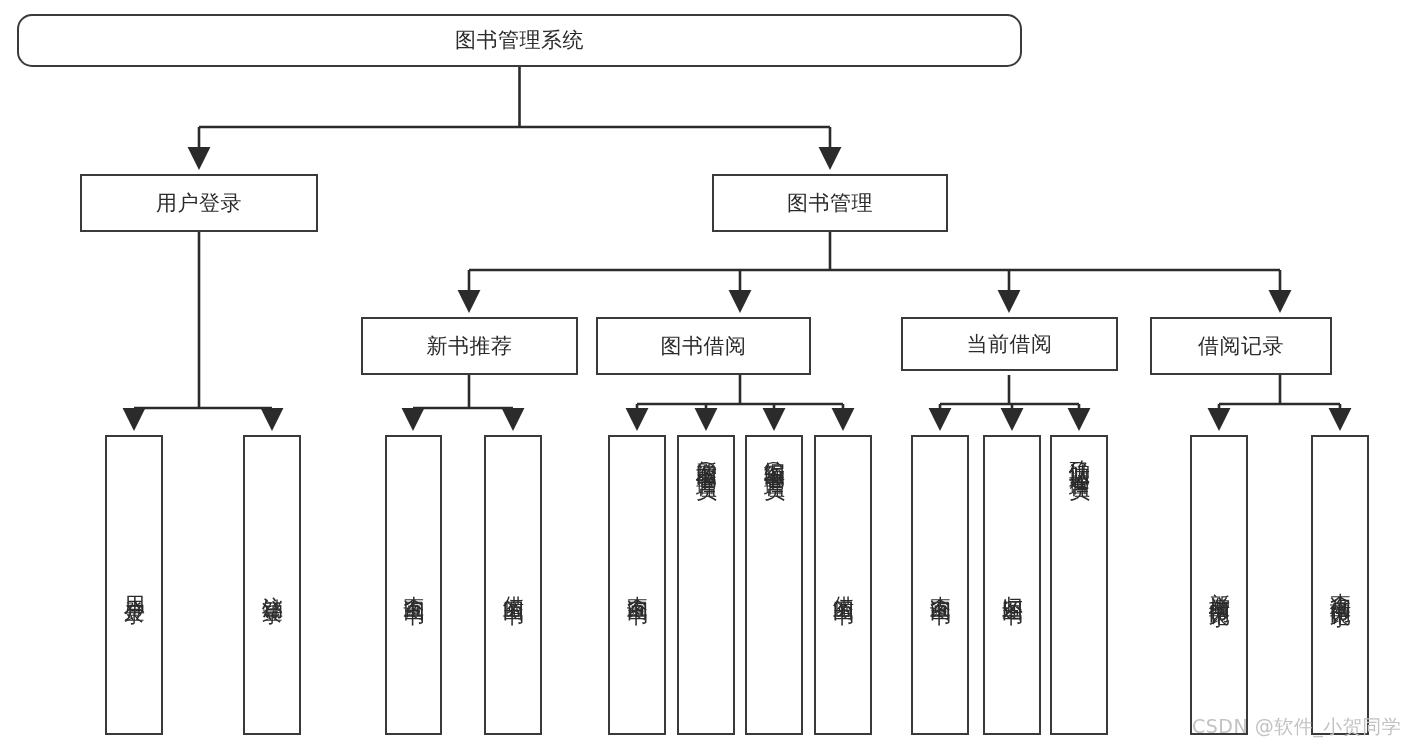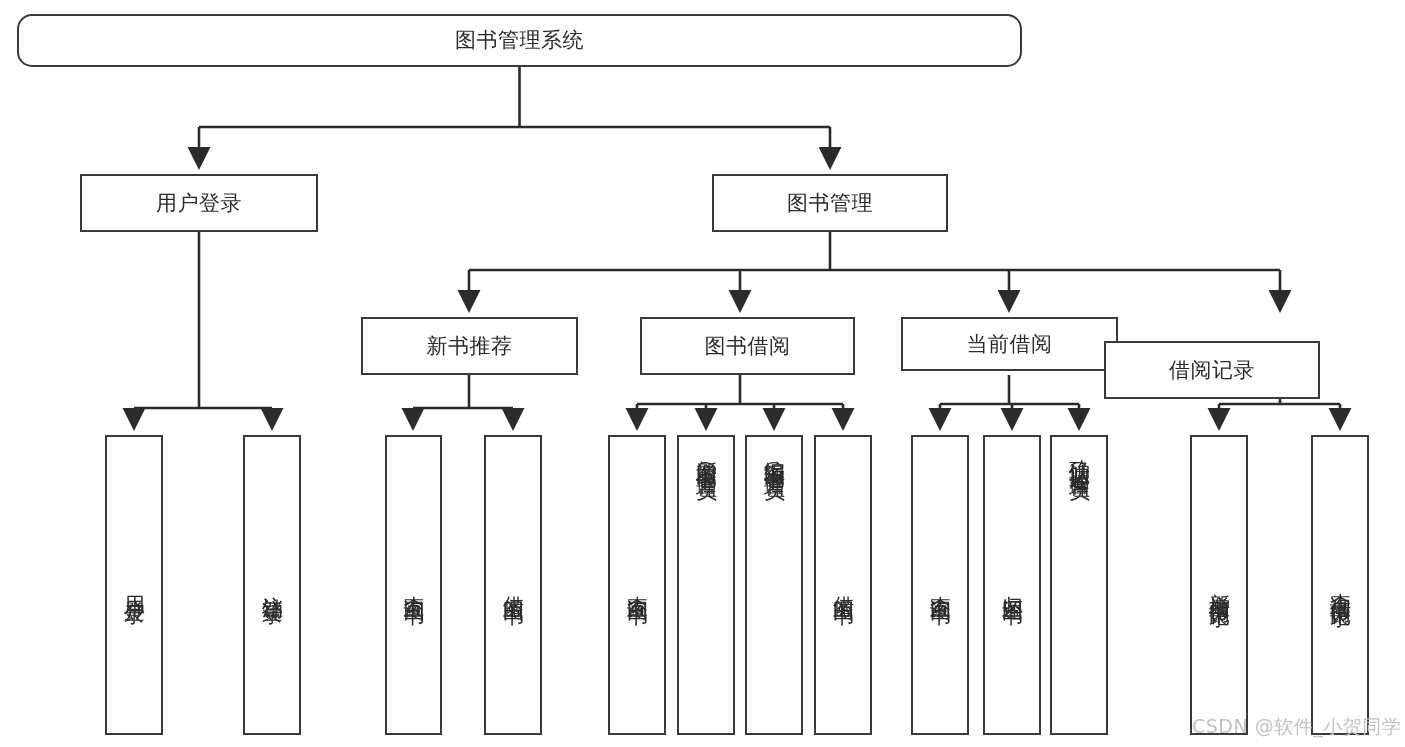--- a/index.html
+++ b/index.html
@@ -131,27 +131,27 @@
   <div class="node" id="node-l2-0" style="left: 80px; top: 174px; width: 238px; height: 58px;">
     <span class="node-label">用户登录</span>
   </div>
   <div class="node" id="node-l3-0" style="left: 361px; top: 317px; width: 217px; height: 58px;">
     <span class="node-label">新书推荐</span>
   </div>
 
   <div class="node" id="node-l2-1" style="left: 712px; top: 174px; width: 236px; height: 58px;">
     <span class="node-label">图书管理</span>
   </div>
-  <div class="node" id="node-l3-1" style="left: 640px; top: 317px; width: 215px; height: 58px;">
+  <div class="node" id="node-l3-1" style="left: 596px; top: 317px; width: 215px; height: 58px;">
     <span class="node-label">图书借阅</span>
   </div>
   <div class="node" id="node-l3-2" style="left: 901px; top: 317px; width: 217px; height: 54px;">
     <span class="node-label">当前借阅</span>
   </div>
-  <div class="node" id="node-l3-3" style="left: 1104px; top: 317px; width: 216px; height: 58px; margin-top: 24px;">
+  <div class="node" id="node-l3-3" style="left: 1150px; top: 317px; width: 182px; height: 58px;">
     <span class="node-label">借阅记录</span>
   </div>
 
   <div class="node vertical centered" id="node-lf-0" style="left: 105px; top: 435px; width: 58px; height: 300px;">
     <span class="node-label">用户登录</span>
   </div>
   <div class="node vertical centered" id="node-lf-1" style="left: 243px; top: 435px; width: 58px; height: 300px;">
     <span class="node-label">注销登录</span>
   </div>
   <div class="node vertical centered" id="node-lf-2" style="left: 385px; top: 435px; width: 57px; height: 300px;">

